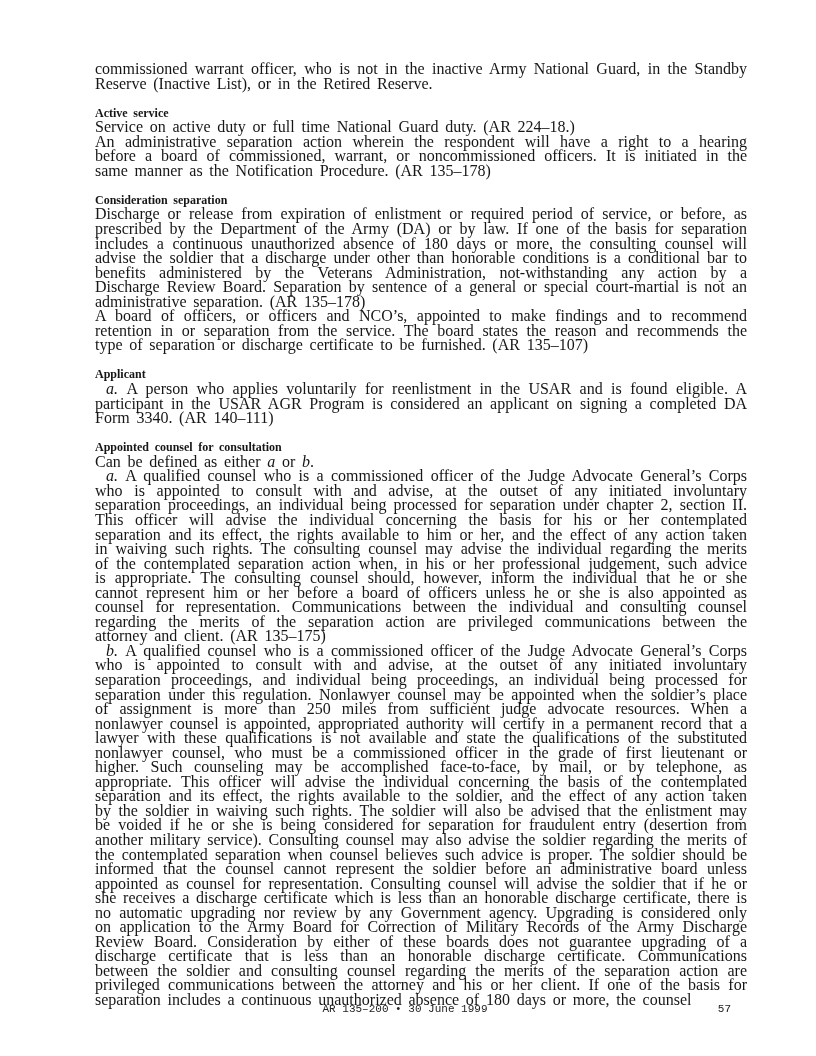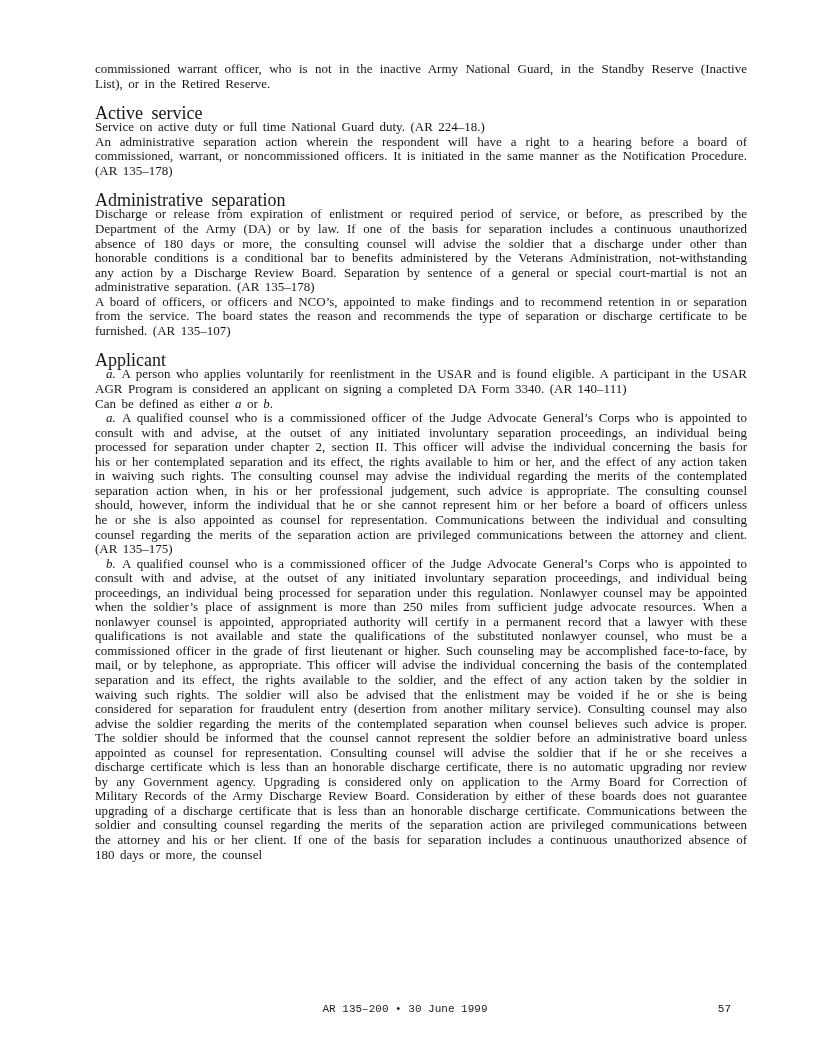--- a/index.html
+++ b/index.html
@@ -17,29 +17,29 @@
     color: #161616;
   }
   .content {
     position: absolute;
     left: 95px;
     top: 62px;
     width: 652px;
   }
   .sec { margin: 0; }
   .hd {
-    font-size: 18px;
+    font-size: 12px;
     line-height: 14.55px;
-    font-weight: normal;
+    font-weight: bold;
     margin: 14.55px 0 0 0;
     word-spacing: 0.22em;
   }
   .content p {
     margin: 0;
-    font-size: 13px;
+    font-size: 16px;
     line-height: 14.55px;
     text-align: justify;
     word-spacing: 0.17em;
   }
   .content p.lettered {
     text-indent: 11px;
   }
   .content p i {
     font-style: italic;
   }
@@ -73,31 +73,32 @@
           <p>commissioned warrant officer, who is not in the inactive Army National Guard, in the Standby Reserve (Inactive List), or in the Retired Reserve.</p>
         </section>
         <section class="sec">
           <h3 class="hd">Active service</h3>
           <p>Service on active duty or full time National Guard duty. (AR 224–18.)</p>
         </section>
         <section class="sec">
           <p>An administrative separation action wherein the respondent will have a right to a hearing before a board of commissioned, warrant, or noncommissioned officers. It is initiated in the same manner as the Notification Procedure. (AR 135–178)</p>
         </section>
         <section class="sec">
-          <h3 class="hd">Administrative separation</h3>
+          <h3 class="hd">Consideration separation</h3>
           <p>Discharge or release from expiration of enlistment or required period of service, or before, as prescribed by the Department of the Army (DA) or by law. If one of the basis for separation includes a continuous unauthorized absence of 180 days or more, the consulting counsel will advise the soldier that a discharge under other than honorable conditions is a conditional bar to benefits administered by the Veterans Administration, not-withstanding any action by a Discharge Review Board. Separation by sentence of a general or special court-martial is not an administrative separation. (AR 135–178)</p>
         </section>
         <section class="sec">
           <p>A board of officers, or officers and NCO’s, appointed to make findings and to recommend retention in or separation from the service. The board states the reason and recommends the type of separation or discharge certificate to be furnished. (AR 135–107)</p>
         </section>
         <section class="sec">
           <h3 class="hd">Applicant</h3>
           <p class="lettered"><i>a.</i>&nbsp;A person who applies voluntarily for reenlistment in the USAR and is found eligible. A participant in the USAR AGR Program is considered an applicant on signing a completed DA Form 3340. (AR 140–111)</p>
         </section>
         <section class="sec">
+          <h3 class="hd">Appointed counsel for consultation</h3>
           <p>Can be defined as either <i>a</i> or <i>b</i>.</p>
           <p class="lettered"><i>a.</i>&nbsp;A qualified counsel who is a commissioned officer of the Judge Advocate General’s Corps who is appointed to consult with and advise, at the outset of any initiated involuntary separation proceedings, an individual being processed for separation under chapter 2, section II. This officer will advise the individual concerning the basis for his or her contemplated separation and its effect, the rights available to him or her, and the effect of any action taken in waiving such rights. The consulting counsel may advise the individual regarding the merits of the contemplated separation action when, in his or her professional judgement, such advice is appropriate. The consulting counsel should, however, inform the individual that he or she cannot represent him or her before a board of officers unless he or she is also appointed as counsel for representation. Communications between the individual and consulting counsel regarding the merits of the separation action are privileged communications between the attorney and client. (AR 135–175)</p>
           <p class="lettered"><i>b.</i>&nbsp;A qualified counsel who is a commissioned officer of the Judge Advocate General’s Corps who is appointed to consult with and advise, at the outset of any initiated involuntary separation proceedings, and individual being proceedings, an individual being processed for separation under this regulation. Nonlawyer counsel may be appointed when the soldier’s place of assignment is more than 250 miles from sufficient judge advocate resources. When a nonlawyer counsel is appointed, appropriated authority will certify in a permanent record that a lawyer with these qualifications is not available and state the qualifications of the substituted nonlawyer counsel, who must be a commissioned officer in the grade of first lieutenant or higher. Such counseling may be accomplished face-to-face, by mail, or by telephone, as appropriate. This officer will advise the individual concerning the basis of the contemplated separation and its effect, the rights available to the soldier, and the effect of any action taken by the soldier in waiving such rights. The soldier will also be advised that the enlistment may be voided if he or she is being considered for separation for fraudulent entry (desertion from another military service). Consulting counsel may also advise the soldier regarding the merits of the contemplated separation when counsel believes such advice is proper. The soldier should be informed that the counsel cannot represent the soldier before an administrative board unless appointed as counsel for representation. Consulting counsel will advise the soldier that if he or she receives a discharge certificate which is less than an honorable discharge certificate, there is no automatic upgrading nor review by any Government agency. Upgrading is considered only on application to the Army Board for Correction of Military Records of the Army Discharge Review Board. Consideration by either of these boards does not guarantee upgrading of a discharge certificate that is less than an honorable discharge certificate. Communications between the soldier and consulting counsel regarding the merits of the separation action are privileged communications between the attorney and his or her client. If one of the basis for separation includes a continuous unauthorized absence of 180 days or more, the counsel</p>
         </section>
       </div>
   </main>
   <div class="footer">
     <div class="center-text">AR 135–200 • 30 June 1999</div>
     <div class="page-num">57</div>
   </div>

